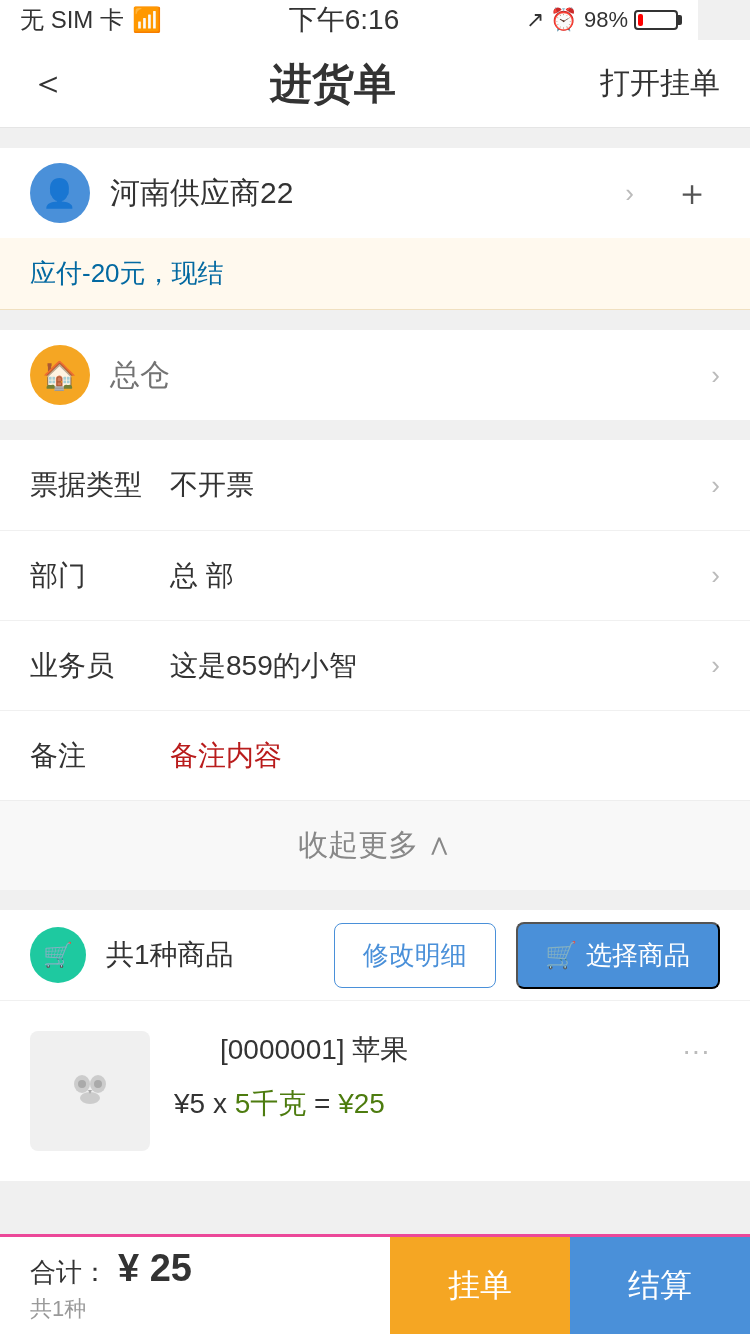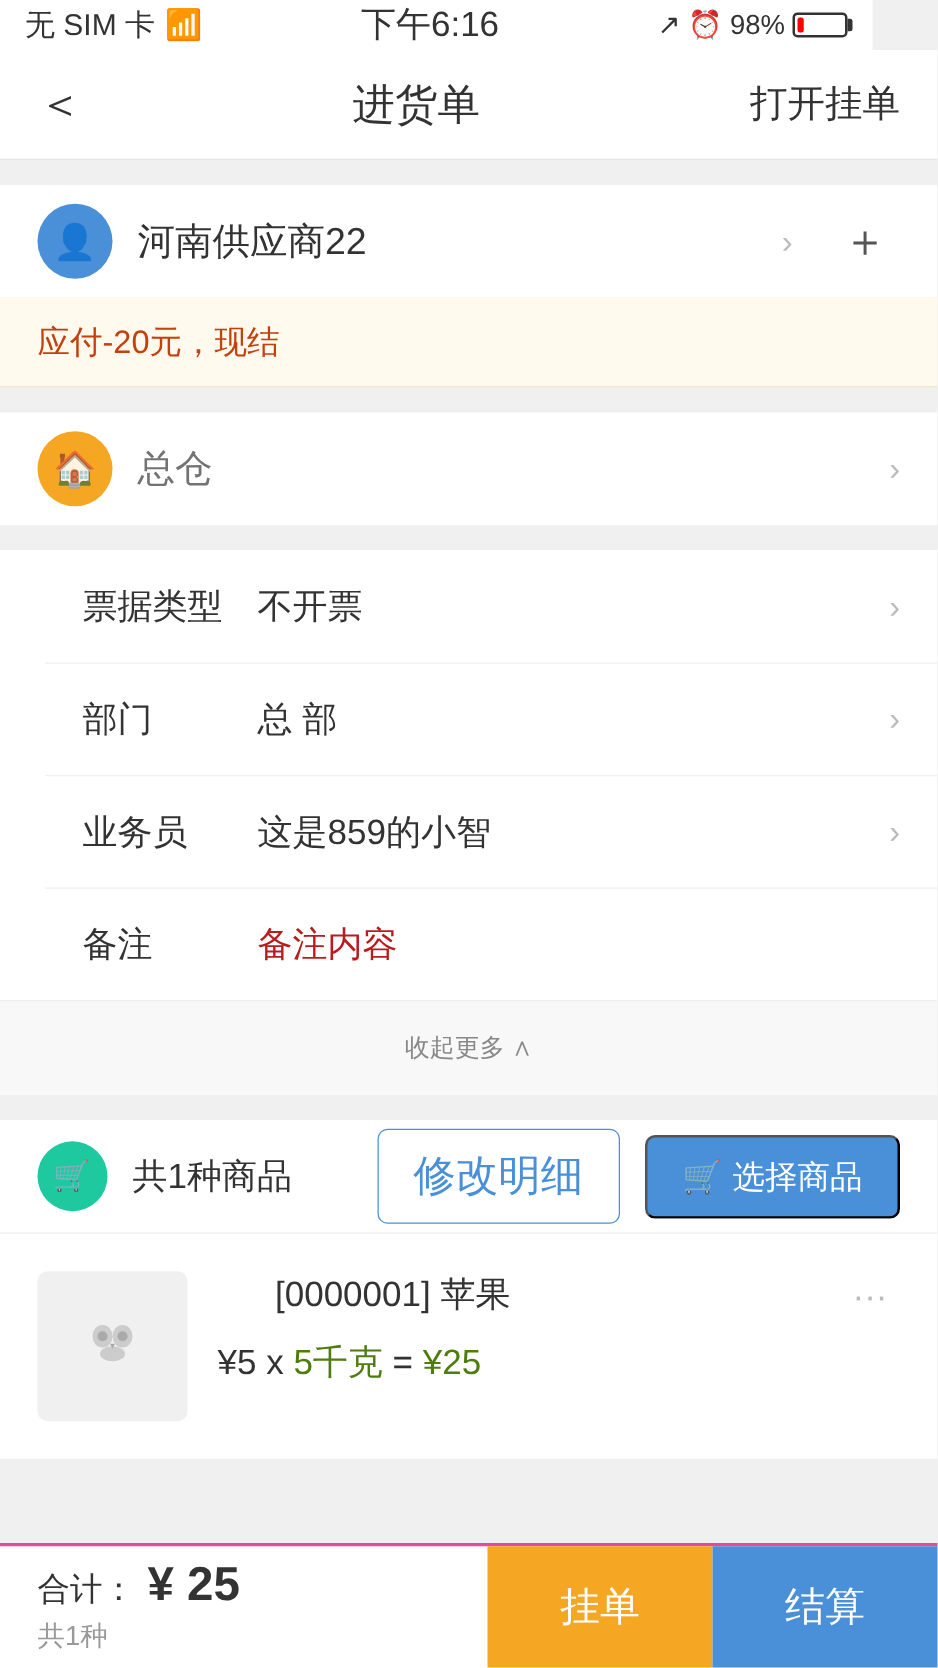--- a/index.html
+++ b/index.html
@@ -39,21 +39,21 @@
       width: 750px;
       height: 88px;
       background: #fff;
       display: flex;
       align-items: center;
       justify-content: space-between;
       padding: 0 30px;
       border-bottom: 1px solid #e5e5e5;
     }
     .nav-back { font-size: 36px; color: #333; }
-    .nav-title { font-size: 34px; font-weight: 400; color: #333; }
+    .nav-title { font-size: 42px; font-weight: 700; color: #333; }
     .nav-action { font-size: 30px; color: #333; }
 
     
     .section-divider { height: 20px; background: #f0f0f0; }
 
     
     .supplier-row {
       background: #fff;
       display: flex;
       align-items: center;
@@ -67,59 +67,59 @@
     }
     .supplier-name { flex: 1; font-size: 30px; color: #333; }
     .supplier-arrow { color: #bbb; font-size: 26px; margin-right: 30px; }
     .supplier-add-btn { font-size: 36px; color: #555; padding: 10px; }
 
     
     .info-banner {
       background: #fff9ee;
       padding: 18px 30px;
       font-size: 26px;
-      color: #c2410c;
+      color: #0369a1;
       border-bottom: 1px solid #f0e0c0;
     }
 
     
     .warehouse-row {
       background: #fff;
       display: flex;
       align-items: center;
       padding: 0 30px;
       height: 90px;
     }
     .warehouse-icon {
       width: 60px; height: 60px; border-radius: 50%; background: #f5a623;
       display: flex; align-items: center; justify-content: center; color: #fff; font-size: 28px; margin-right: 20px; flex-shrink: 0;
     }
     .warehouse-name { flex: 1; font-size: 30px; color: #737373; }
     .row-arrow { color: #bbb; font-size: 26px; }
 
     
-    .form-section { background: #fff; padding-left: 36px; }
+    .form-section { background: #fff; }
     .form-row {
       display: flex;
       align-items: center;
       padding: 0 30px;
       height: 90px;
       border-top: 1px solid #f0f0f0;
     }
     .form-row:first-child { border-top: none; }
     .form-label { font-size: 28px; color: #333; width: 140px; flex-shrink: 0; }
     .form-value { flex: 1; font-size: 28px; color: #333; }
     .form-placeholder { flex: 1; font-size: 28px; color: #b91c1c; }
 
     
     .collapse-row {
       background: #f8f8f8;
       text-align: center;
       padding: 24px;
-      font-size: 20px;
+      font-size: 30px;
       color: #888;
       border-top: 1px solid #eee;
     }
 
     
     .product-header {
       background: #fff;
       display: flex;
       align-items: center;
       padding: 0 30px;
@@ -127,21 +127,21 @@
       gap: 20px;
       margin-top: 20px;
     }
     .product-icon {
       width: 56px; height: 56px; border-radius: 50%; background: #1ec9a0;
       display: flex; align-items: center; justify-content: center; color: #fff; font-size: 24px; flex-shrink: 0;
     }
     .product-count { flex: 1; font-size: 28px; color: #333; }
     .btn-modify {
       border: 1px solid #4a90d9; color: #4a90d9; background: #fff;
-      padding: 14px 28px; border-radius: 8px; font-size: 34px;
+      padding: 14px 28px; border-radius: 8px; font-size: 26px;
     }
     .btn-select {
       background: #4a90d9; color: #fff;
       padding: 14px 28px; border-radius: 8px; font-size: 26px;
       display: flex; align-items: center; gap: 8px;
     }
 
     
     .product-item {
       background: #fff;

